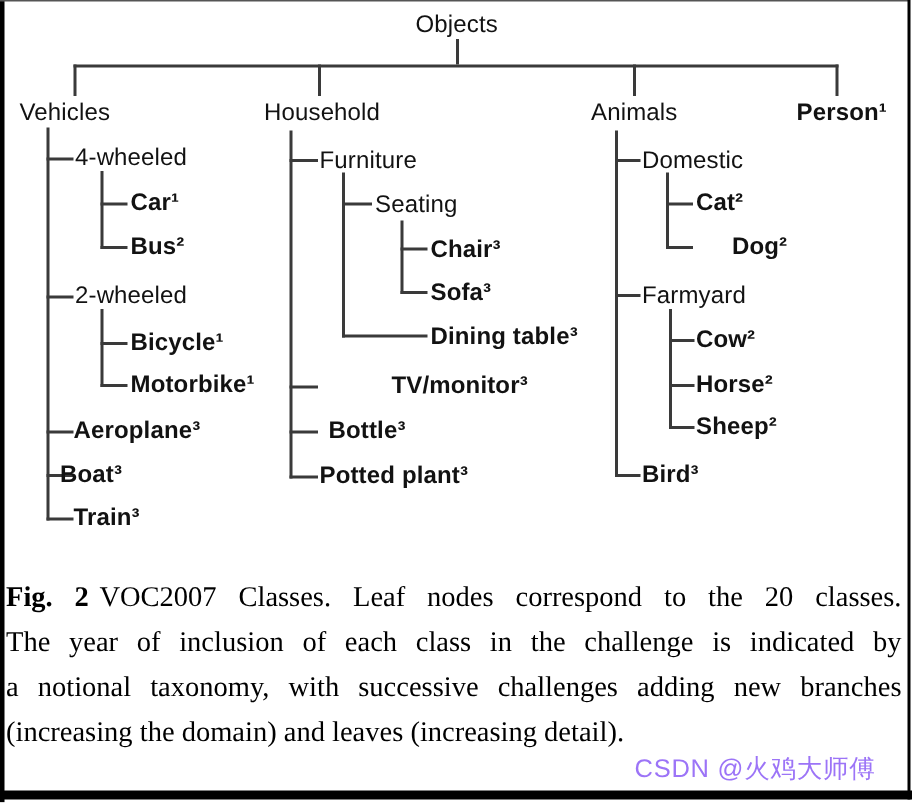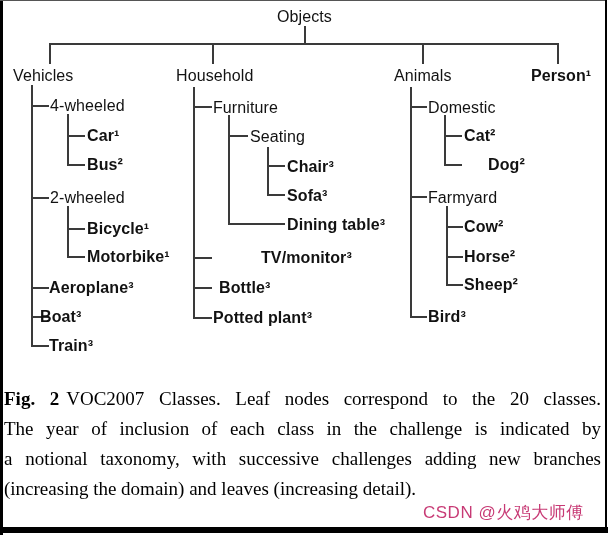--- a/index.html
+++ b/index.html
@@ -123,15 +123,15 @@
   <span class="node leaf" style="left:464px;top:276px;">Sheep²</span>
   <span class="node leaf" style="left:428px;top:308px;">Bird³</span>
 
   <div class="caption">
     <div class="cap-line j"><span class="fig-label">Fig. 2</span><span>VOC2007 Classes. Leaf nodes correspond to the 20 classes.</span></div>
     <div class="cap-line j">The year of inclusion of each class in the challenge is indicated by</div>
     <div class="cap-line j">a notional taxonomy, with successive challenges adding new branches</div>
     <div class="cap-line">(increasing the domain) and leaves (increasing detail).</div>
   </div>
 
-  <div class="watermark" style="color: #be185d;">CSDN @火鸡大师傅</div>
+  <div class="watermark" style="color: #8b5cf6;">CSDN @火鸡大师傅</div>
 
 </div>
 
 </body></html>

